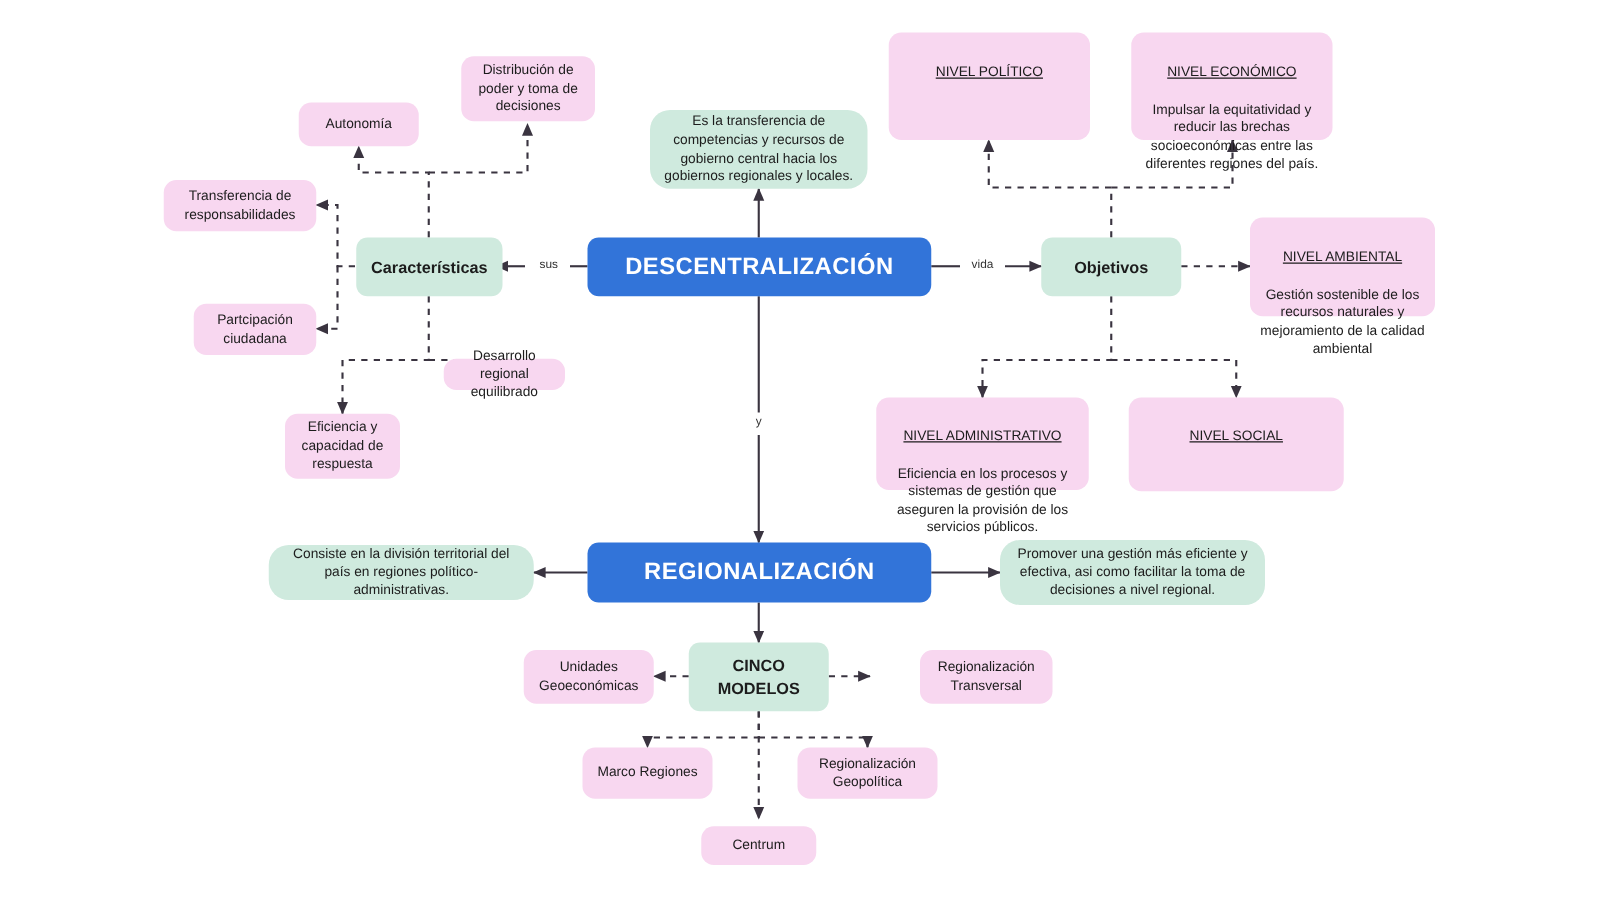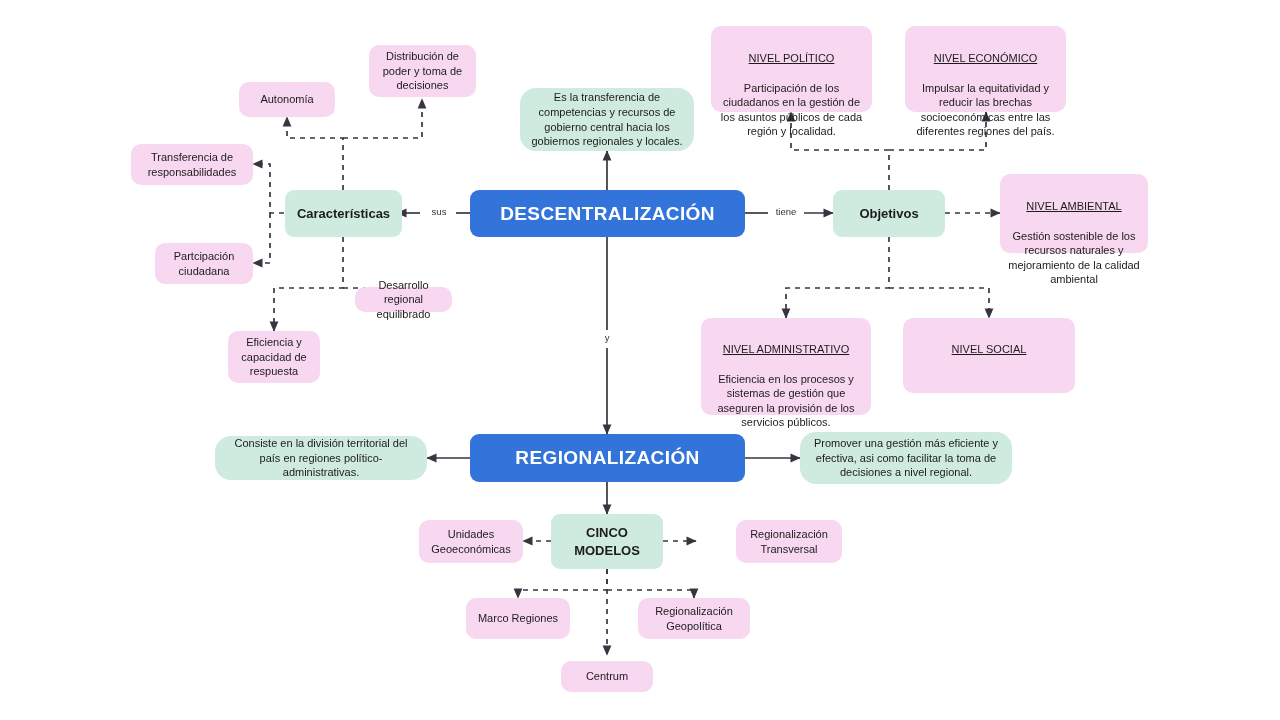--- a/index.html
+++ b/index.html
@@ -133,21 +133,21 @@
       <path d="M551,541 L523,541" marker-end="url(#ahd)"></path>
       <path d="M663,541 L696,541" marker-end="url(#ahd)"></path>
 
       <path d="M607,569 L607,590 L518,590 L518,598" marker-end="url(#ahd)"></path>
       <path d="M607,590 L694,590 L694,598" marker-end="url(#ahd)"></path>
       <path d="M607,569 L607,655" marker-end="url(#ahd)"></path>
     </g>
   </svg>
 
   <div class="edge-label" style="left:422px; top:206px; width:34px;">sus</div>
-  <div class="edge-label" style="left:768px; top:206px; width:36px;">tiene</div>
+  <div class="edge-label" style="left:768px; top:206px; width:36px;">vida</div>
   <div class="edge-label" style="left:597px; top:332px; width:20px;">y</div>
 
   <div class="node blue" style="left:470px; top:190px; width:275px; height:47px;">DESCENTRALIZACIÓN</div>
 
   <div class="node blue" style="left:470px; top:434px; width:275px; height:48px;">REGIONALIZACIÓN</div>
 
   <div class="node teal-hub" style="left:285px; top:190px; width:117px; height:47px;">Características</div>
 
   <div class="node teal-hub" style="left:833px; top:190px; width:112px; height:47px;">Objetivos</div>
 
@@ -167,34 +167,33 @@
   <div class="node pink" style="left:131px; top:144px; width:122px; height:41px;">Transferencia de responsabilidades</div>
 
   <div class="node pink" style="left:155px; top:243px; width:98px; height:41px;">Partcipación ciudadana</div>
 
   <div class="node pink" style="left:228px; top:331px; width:92px; height:52px;">Eficiencia y capacidad de respuesta</div>
 
   <div class="node pink" style="left:355px; top:287px; width:97px; height:25px;">Desarrollo regional equilibrado</div>
 
   <div class="node pink" style="left:711px; top:26px; width:161px; height:86px; display:block; padding-top:10px;">
     <span class="title">NIVEL POLÍTICO</span>
-    <span class="body">Participación de los ciudadanos en la gestión de los asuntos públicos de cada región y localidad.</span>
   </div>
 
   <div class="node pink" style="left:905px; top:26px; width:161px; height:86px; display:block; padding-top:10px;">
     <span class="title">NIVEL ECONÓMICO</span>
     <span class="body">Impulsar la equitatividad y reducir las brechas socioeconómicas entre las diferentes regiones del país.</span>
   </div>
 
   <div class="node pink" style="left:1000px; top:174px; width:148px; height:79px; display:block; padding-top:10px;">
     <span class="title">NIVEL AMBIENTAL</span>
     <span class="body">Gestión sostenible de los recursos naturales y mejoramiento de la calidad ambiental</span>
   </div>
 
-  <div class="node pink" style="left:701px; top:318px; width:170px; height:97px; display:block; padding-top:9px;">
+  <div class="node pink" style="left:701px; top:318px; width:170px; height:74px; display:block; padding-top:9px;">
     <span class="title">NIVEL ADMINISTRATIVO</span>
     <span class="body">Eficiencia en los procesos y sistemas de gestión que aseguren la provisión de los servicios públicos.</span>
   </div>
 
   <div class="node pink" style="left:903px; top:318px; width:172px; height:75px; display:block; padding-top:9px;">
     <span class="title">NIVEL SOCIAL</span>
   </div>
 
   <div class="node pink" style="left:419px; top:520px; width:104px; height:43px;">Unidades Geoeconómicas</div>
 

